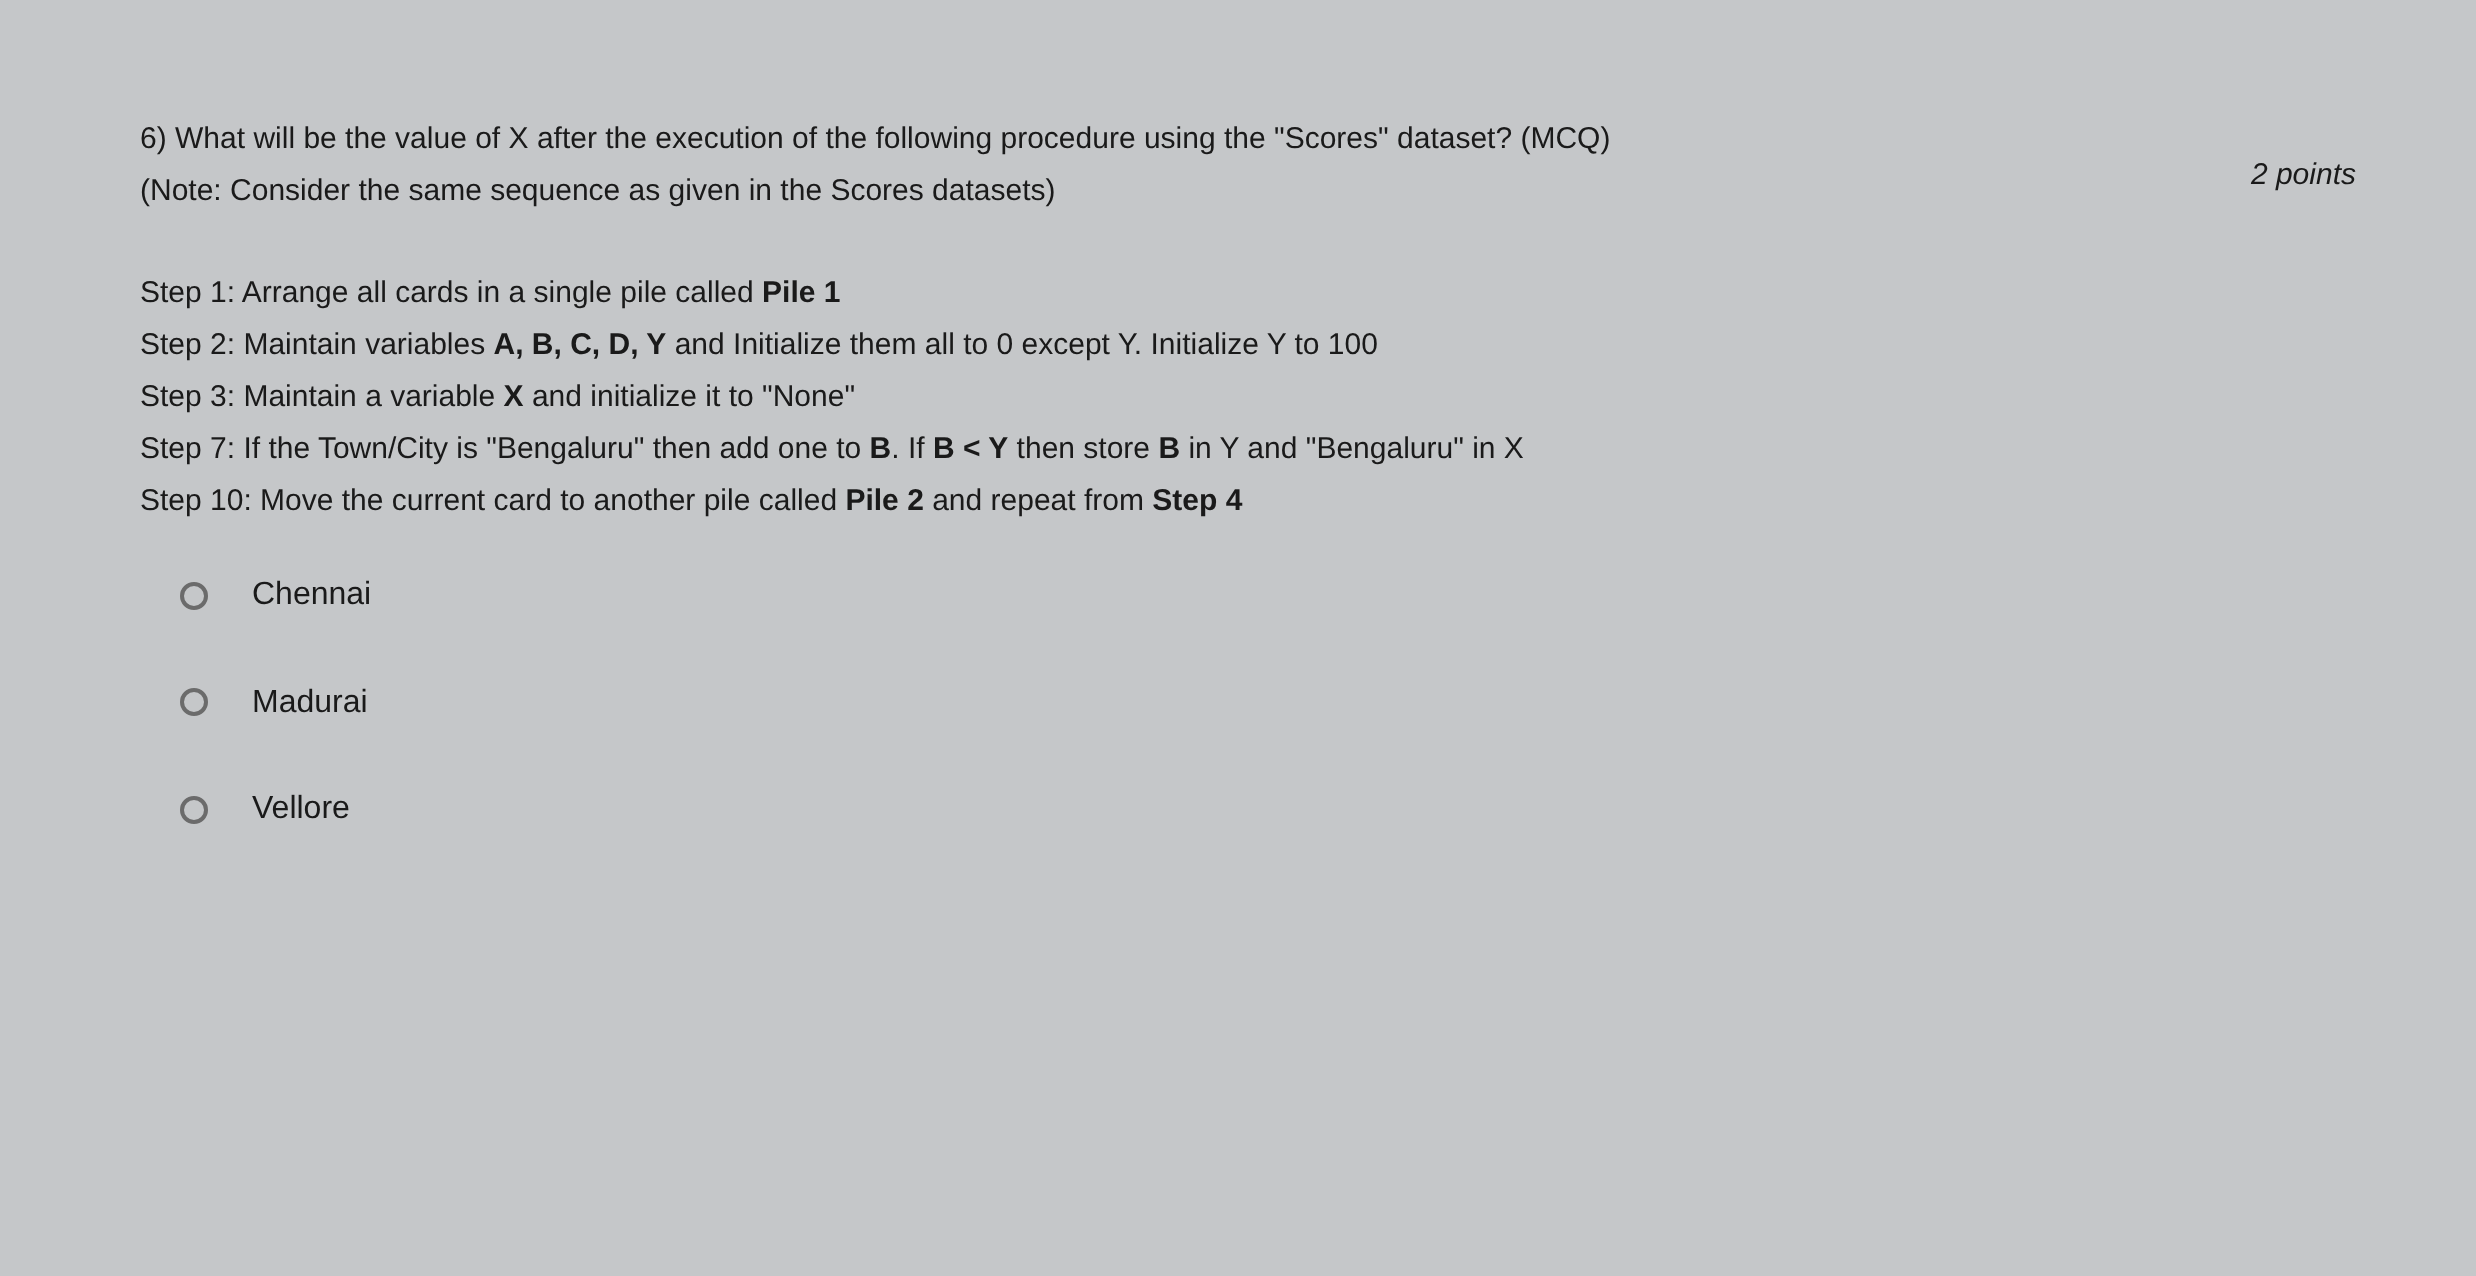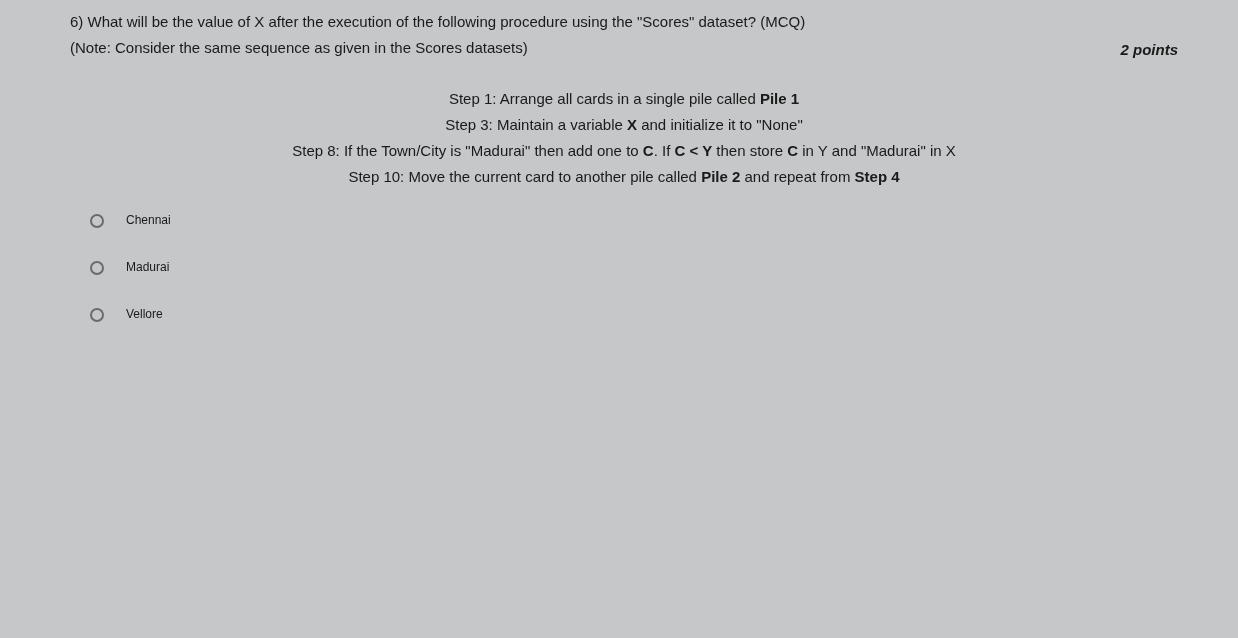--- a/index.html
+++ b/index.html
@@ -14,82 +14,83 @@
       font-family: Arial, sans-serif;
       color: #1a1a1a;
       padding: 10px 60px 0 70px;
       font-size: 15px;
       line-height: 1.6;
       overflow: hidden;
     }
     .question-header {
       display: flex;
       justify-content: space-between;
-      align-items: flex-end;
+      align-items: flex-start;
       margin-bottom: 25px;
+      margin-top: 48px;
     }
     .question-text {
       flex: 1;
       padding-right: 40px;
     }
     .question-text p {
       margin-bottom: 2px;
     }
     .points {
-      font-weight: bold;
+      font-weight: normal;
       font-style: italic;
       white-space: nowrap;
       margin-top: 18px;
     }
     .bold {
       font-weight: bold;
     }
     .steps {
       margin-bottom: 22px;
     }
     .steps p {
       margin-bottom: 2px;
-      text-align: center;
     }
     .options {
       margin-top: 10px;
     }
     .option {
       display: flex;
       align-items: center;
       margin-bottom: 28px;
       margin-left: 20px;
     }
     .radio-circle {
       width: 14px;
       height: 14px;
       border: 2px solid #6b6b6b;
       border-radius: 50%;
       margin-right: 22px;
       background-color: transparent;
     }
     .option-label {
-      font-size: 12px;
+      font-size: 16px;
     }
   </style>
 </head>
 <body>
 
 <div class="question-header">
   <div class="question-text">
     <p><span>6)</span> <span>What will be the value of X after the execution of the following procedure using the "Scores" dataset? (MCQ)</span></p>
     <p>(Note: Consider the same sequence as given in the Scores datasets)</p>
   </div>
   <div class="points">2 points</div>
 </div>
 
 <div class="steps">
   <p><span>Step 1: Arrange all cards in a single pile called </span><span class="bold">Pile 1</span></p>
+  <p><span>Step 2: Maintain variables </span><span class="bold">A, B, C, D, Y</span><span> and Initialize them all to 0 except Y. Initialize Y to 100</span></p>
   <p><span>Step 3: Maintain a variable </span><span class="bold">X</span><span> and initialize it to "None"</span></p>
-  <p><span>Step 8: If the Town/City is "Madurai" then add one to </span><span class="bold">C</span><span>. If </span><span class="bold">C &lt; Y</span><span> then store </span><span class="bold">C</span><span> in Y and "Madurai" in X</span></p>
+  <p><span>Step 7: If the Town/City is "Bengaluru" then add one to </span><span class="bold">B</span><span>. If </span><span class="bold">B &lt; Y</span><span> then store </span><span class="bold">B</span><span> in Y and "Bengaluru" in X</span></p>
   <p><span>Step 10: Move the current card to another pile called </span><span class="bold">Pile 2</span><span> and repeat from </span><span class="bold">Step 4</span></p>
 </div>
 
 <div class="options">
   <div class="option">
     <div class="radio-circle"></div>
     <span class="option-label">Chennai</span>
   </div>
   <div class="option">
     <div class="radio-circle"></div>

